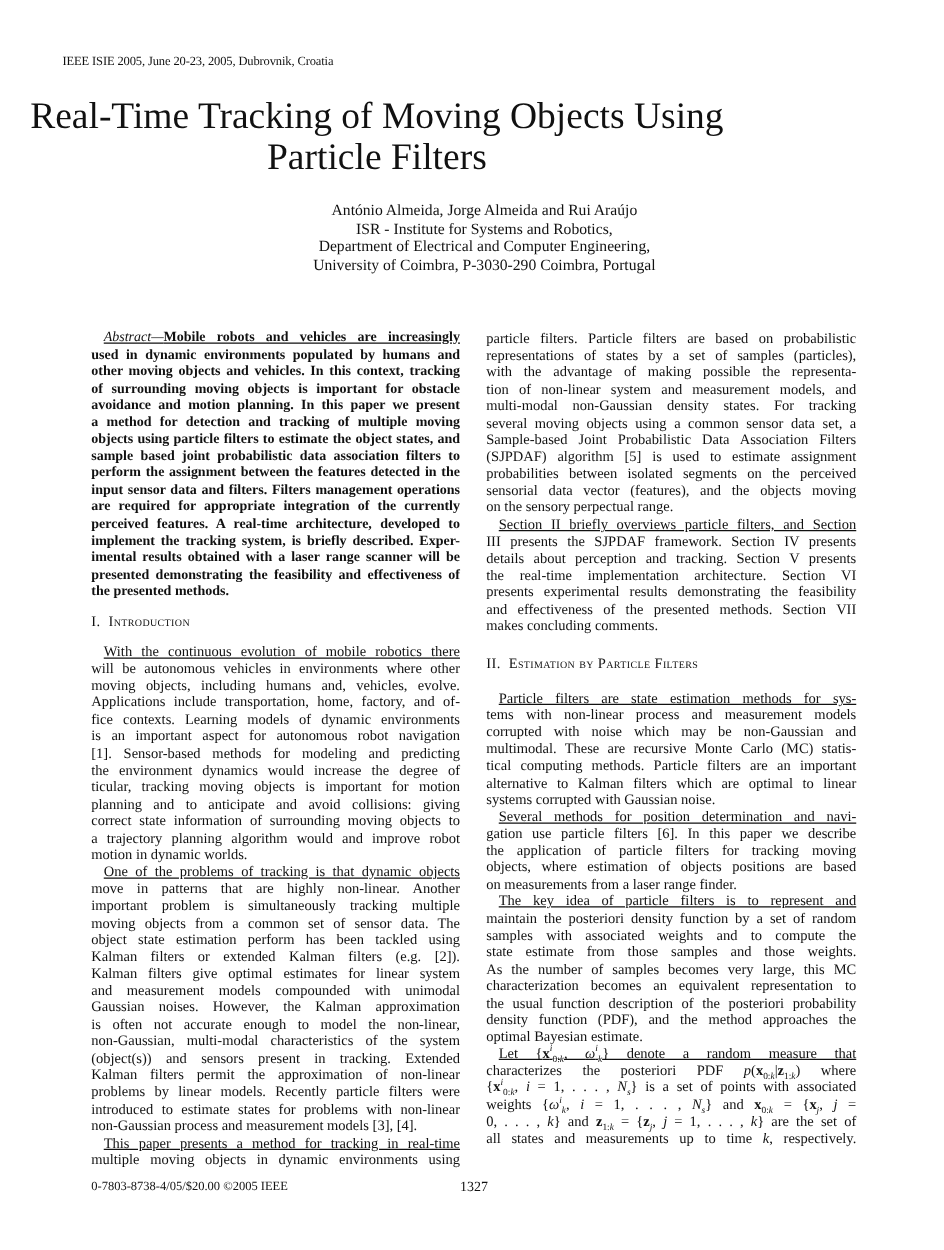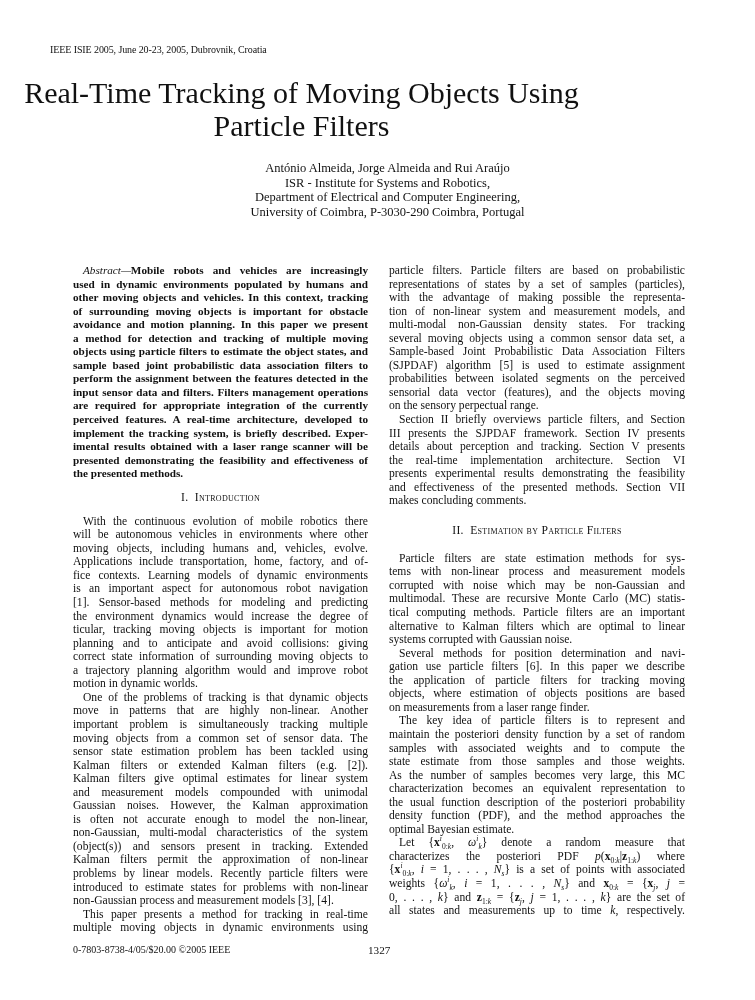--- a/index.html
+++ b/index.html
@@ -5,24 +5,24 @@
   html, body { margin: 0; padding: 0; background: #ffffff; }
   body { width: 755px; height: 1000px; position: relative; overflow: hidden; color: #111; font-family: "Liberation Serif", "DejaVu Serif", serif; }
   .conf { position: absolute; left: 50px; top: 44px; font-size: 10px; letter-spacing: -0.1px; }
   .title { position: absolute; left: 0; width: 603px; top: 76px; text-align: center; font-size: 30px; line-height: 33px; }
   .authors { position: absolute; left: 0; width: 775px; top: 161px; text-align: center; font-size: 12.5px; line-height: 14.6px; }
   .col { position: absolute; top: 264px; font-size: 11.6px; line-height: 13.55px; }
   .col.left { left: 73px; width: 295px; }
   .col.right { left: 389px; width: 296px; }
   .line { display: block; text-align: justify; text-align-last: justify; white-space: nowrap; height: 13.55px; }
   .line.last { text-align-last: left; }
-  .line.indent { padding-left: 10px; }
+  .line.indent { padding-left: 10px; text-decoration: underline; }
   .abstract .line { font-weight: bold; font-size: 11.2px; }
   .abstract em { font-style: italic; font-weight: normal; }
-  .heading { display: block; text-align: center; font-size: 11.6px; margin: 10px 0 10px 0; height: 14px; letter-spacing: 0.3px; }
+  .heading { display: block; font-size: 11.6px; margin: 10px 0 10px 0; height: 14px; letter-spacing: 0.3px; }
   .heading .sc { font-variant: small-caps; }
   .footer-left { position: absolute; left: 73px; top: 944px; font-size: 10px; }
   .footer-page { position: absolute; left: 368px; top: 944px; font-size: 11.2px; }
   .math b { font-weight: bold; }
   .math sub, .math sup { font-size: 7.5px; line-height: 0; }
 </style>
 </head>
 <body>
 
 <div class="conf">IEEE ISIE 2005, June 20-23, 2005, Dubrovnik, Croatia</div>
@@ -76,21 +76,21 @@
     <span class="line">planning and to anticipate and avoid collisions: giving</span>
     <span class="line">correct state information of surrounding moving objects to</span>
     <span class="line">a trajectory planning algorithm would and improve robot</span>
     <span class="line last">motion in dynamic worlds.</span>
   </div>
   <div>
     <span class="line indent">One of the problems of tracking is that dynamic objects</span>
     <span class="line">move in patterns that are highly non-linear. Another</span>
     <span class="line">important problem is simultaneously tracking multiple</span>
     <span class="line">moving objects from a common set of sensor data. The</span>
-    <span class="line">sensor state estimation problem has been tackled using</span>
+    <span class="line">object state estimation perform has been tackled using</span>
     <span class="line">Kalman filters or extended Kalman filters (e.g. [2]).</span>
     <span class="line">Kalman filters give optimal estimates for linear system</span>
     <span class="line">and measurement models compounded with unimodal</span>
     <span class="line">Gaussian noises. However, the Kalman approximation</span>
     <span class="line">is often not accurate enough to model the non-linear,</span>
     <span class="line">non-Gaussian, multi-modal characteristics of the system</span>
     <span class="line">(object(s)) and sensors present in tracking. Extended</span>
     <span class="line">Kalman filters permit the approximation of non-linear</span>
     <span class="line">problems by linear models. Recently particle filters were</span>
     <span class="line">introduced to estimate states for problems with non-linear</span>

